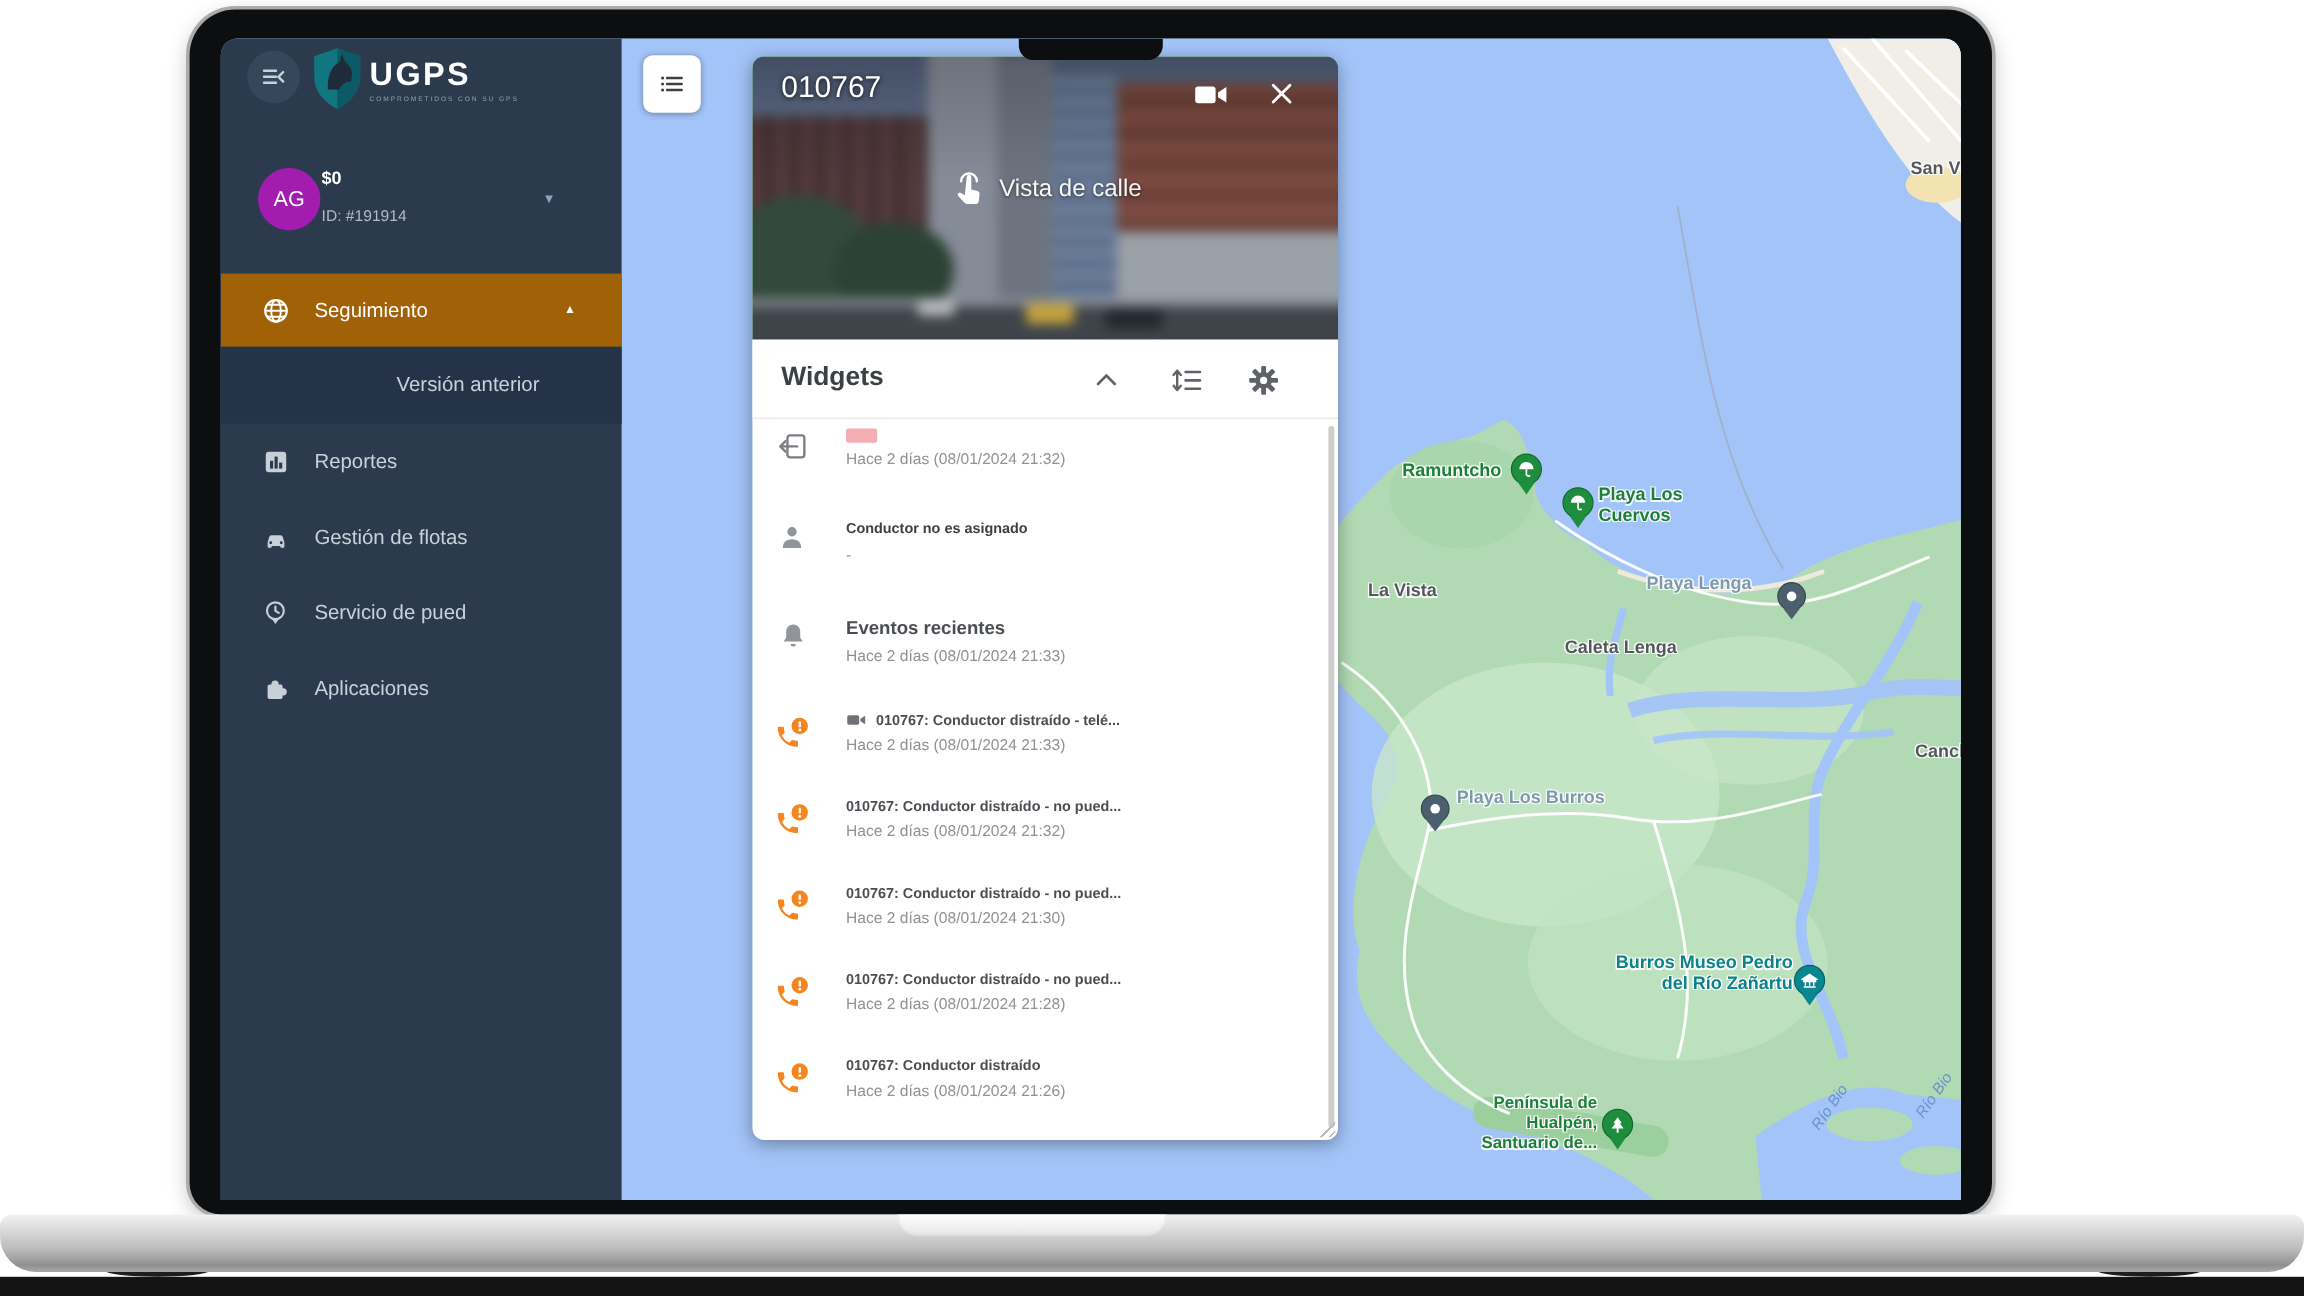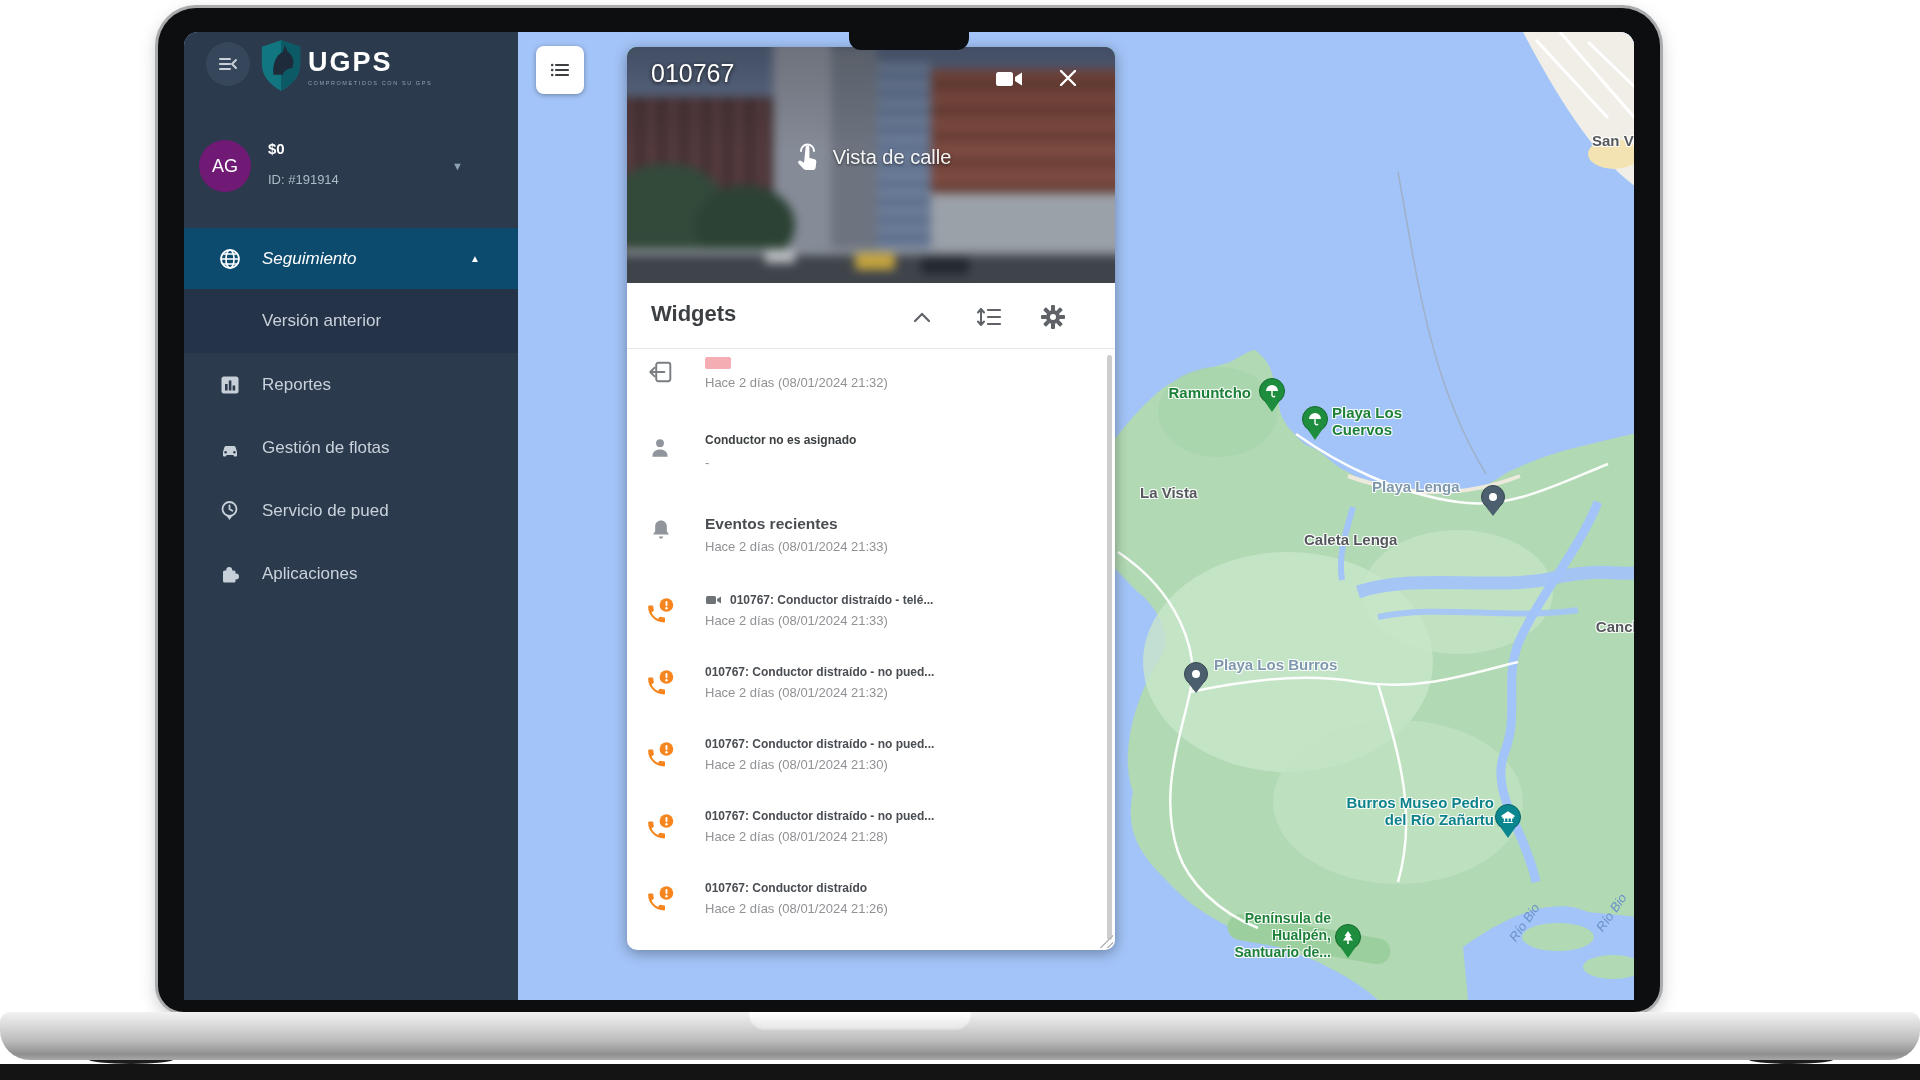--- a/index.html
+++ b/index.html
@@ -30,31 +30,31 @@
              background:#2B3A4C; z-index:20; color:#C9D2DB; }
   .sb-head { position:relative; height:100px;padding-left:20px; }
   .collapse-btn { position:absolute; left:22px; top:10px; width:44px; height:44px; border-radius:50%;
                   background:#36475C; display:flex; align-items:center; justify-content:center; cursor:pointer; }
   .logo { position:absolute; left:74px; top:6px; display:flex; align-items:center; }
   .logo-shield { width:46px; height:56px; }
   .logo-textwrap { margin-left:4px; }
   .logo-text { color:#fff; font-weight:bold; font-size:27px; letter-spacing:2px; }
   .logo-tag { color:#8FA3B8; font-size:5.5px; letter-spacing:1.6px; margin-top:2px; }
   .user-row { position:relative; height:96px; }
-  .avatar { position:absolute; left:15px; top:8px; width:52px; height:52px; border-radius:50%;
-            background:#701a75; color:#fff; font-size:18px; display:flex; align-items:center; justify-content:center; }
+  .avatar { position:absolute; left:31px; top:8px; width:52px; height:52px; border-radius:50%;
+            background:#a21caf; color:#fff; font-size:18px; display:flex; align-items:center; justify-content:center; }
   .user-balance { position:absolute; left:84px; top:8px; color:#fff; font-weight:bold; font-size:15px; }
   .user-id { position:absolute; left:84px; top:40px; color:#AEBBC8; font-size:13px; }
   .user-chevron { position:absolute; left:268px; top:28px; color:#8FA3B8; font-size:11px; cursor:pointer; }
   .menu { position:absolute; left:0; top:196px; width:100%; }
   .menu-item { position:relative; height:61px; display:flex; align-items:center; cursor:pointer; font-size:17px; }
   .menu-item .mi-icon { position:absolute; left:34px; width:24px; height:24px; }
   .menu-item .mi-label { margin-left:78px; }
-  .menu-item.active { background:#0c4a6e; color:#ffffff;font-style:italic; }
-  .menu-item.sub { background:#253349; height:64px; }
+  .menu-item.active { background:#a16207; color:#ffffff; }
+  .menu-item.sub { background:#253349; height:64px;justify-content:center; }
   .mi-chevron { position:absolute; right:38px; font-size:10px; color:#fff; }
   .menu-item.plain { height:63px; }
 
   
   .map { position:absolute; left:334px; top:0; width:1122px; height:968px; z-index:1; cursor:grab; }
   .mlabel { position:absolute; font-size:15px; font-weight:bold; line-height:17px;
             text-shadow:-1px -1px 0 rgba(255,255,255,.85), 1px -1px 0 rgba(255,255,255,.85),
                         -1px 1px 0 rgba(255,255,255,.85), 1px 1px 0 rgba(255,255,255,.85);
             white-space:nowrap; z-index:10; }
   .lab-town { color:#54585C; }

